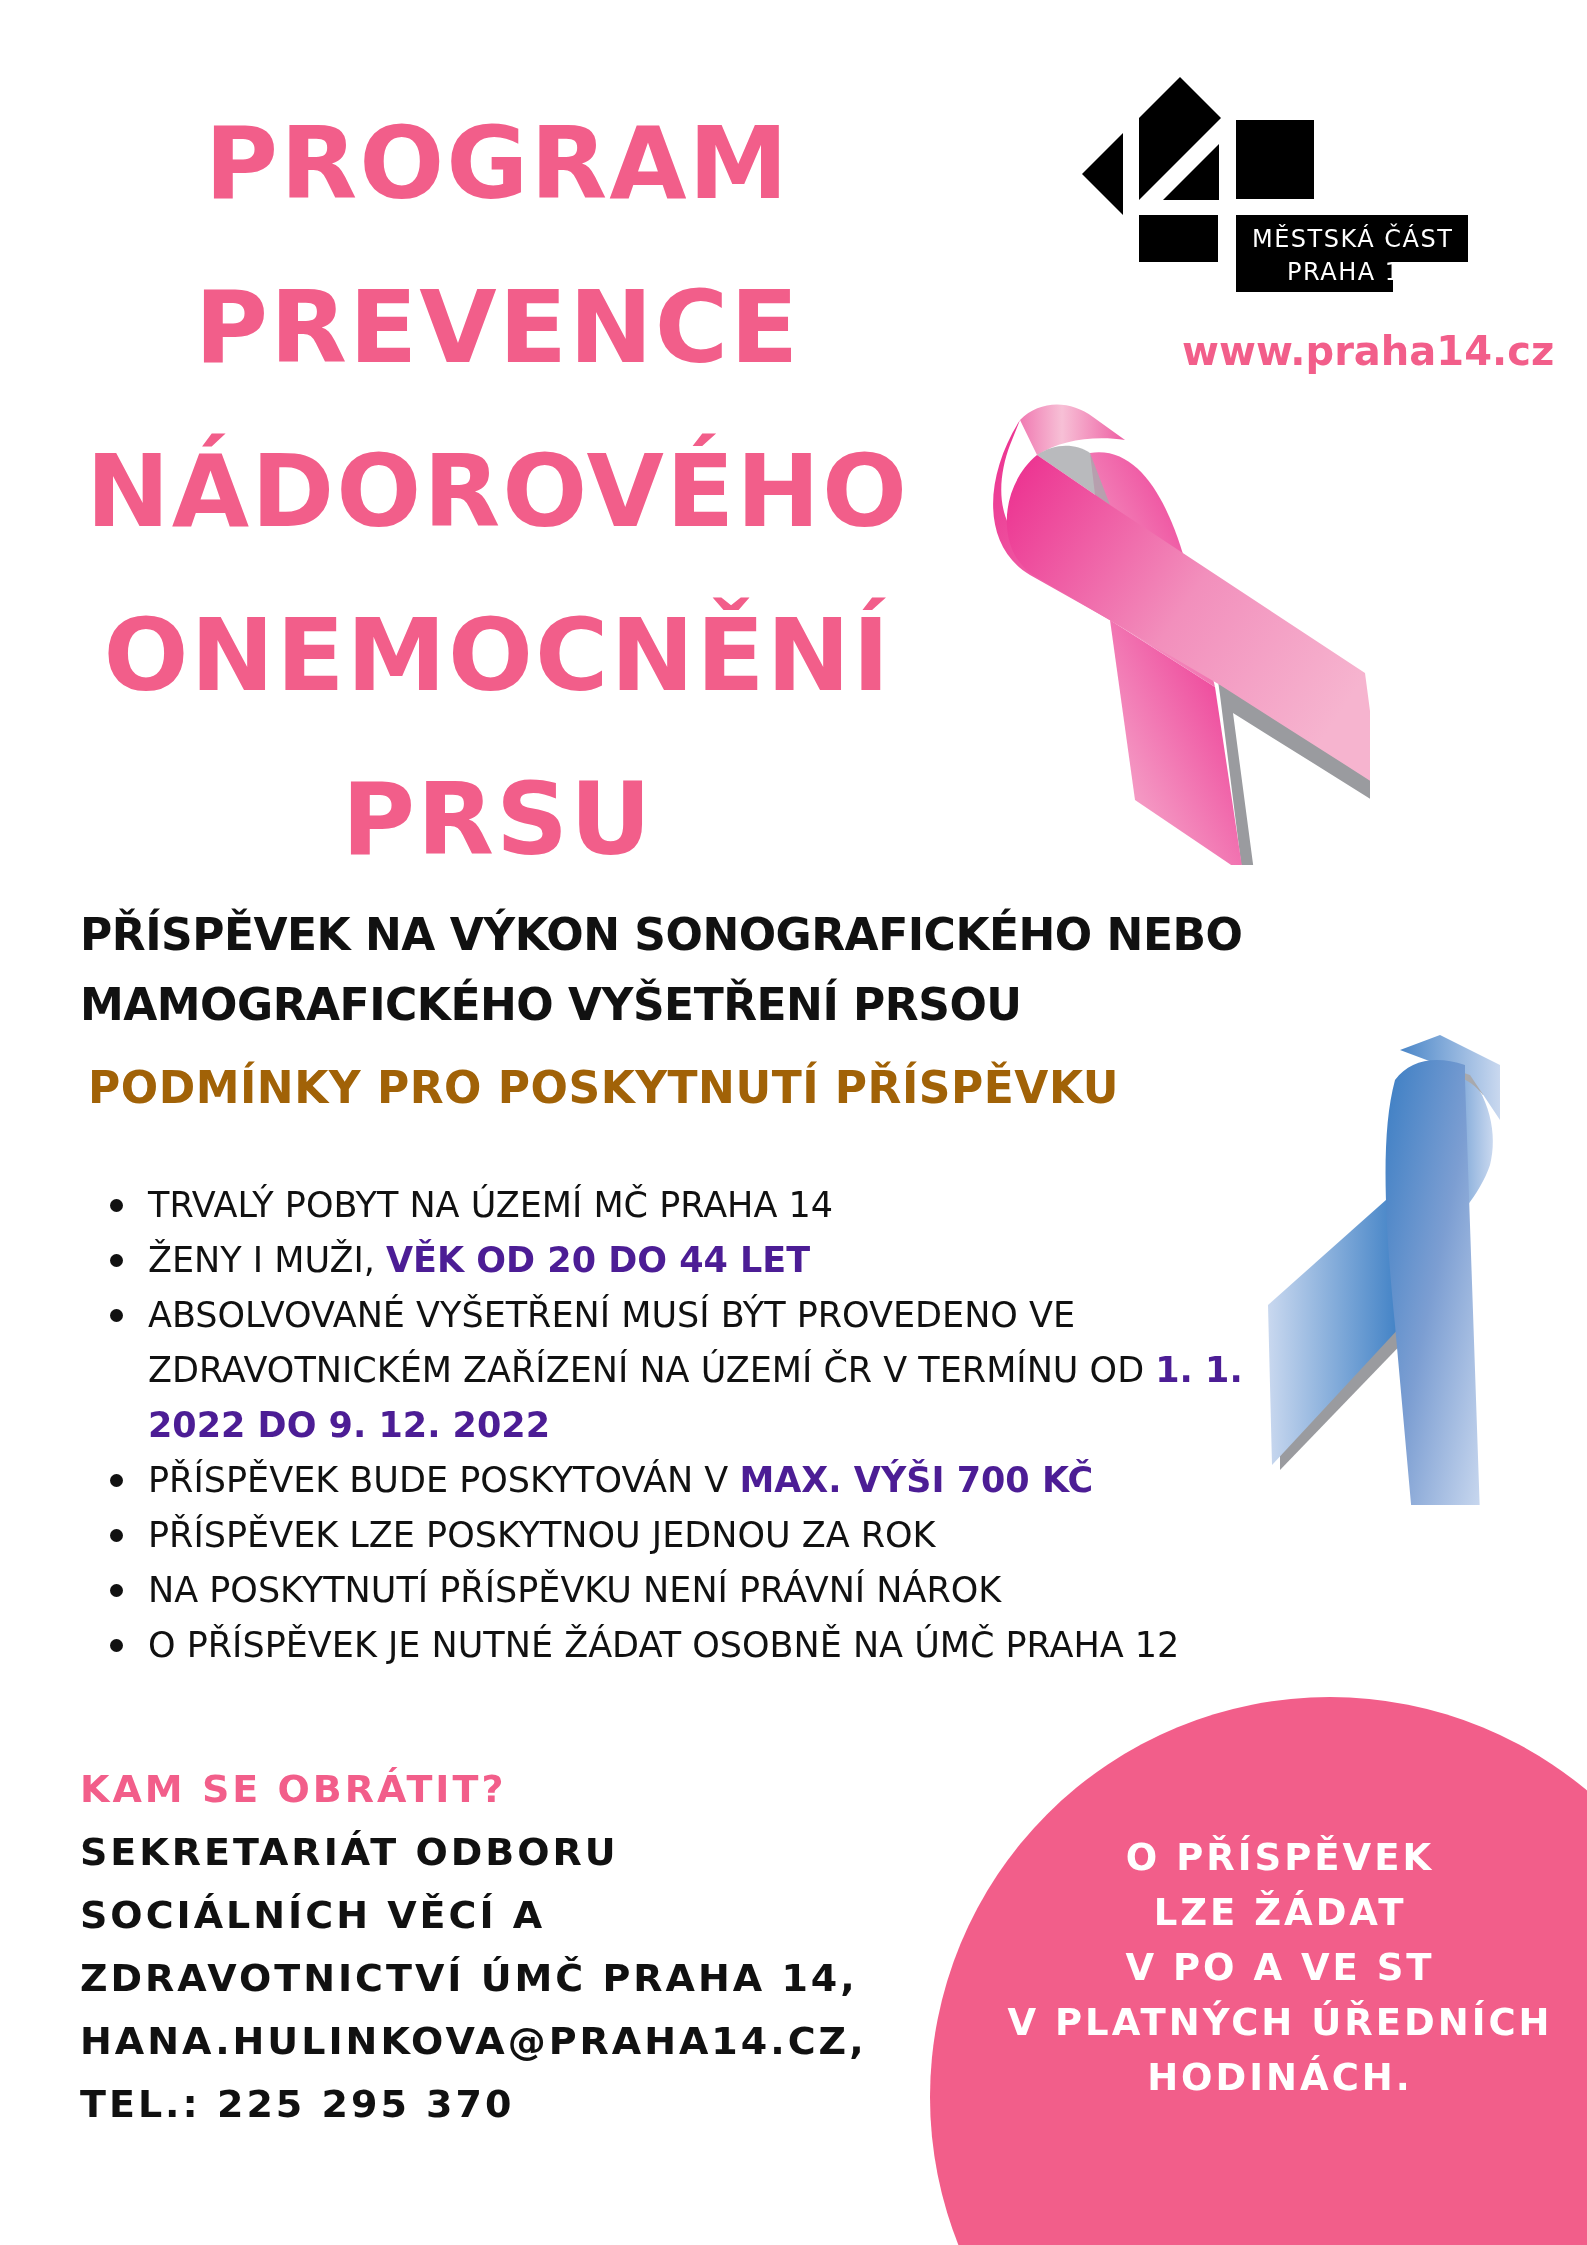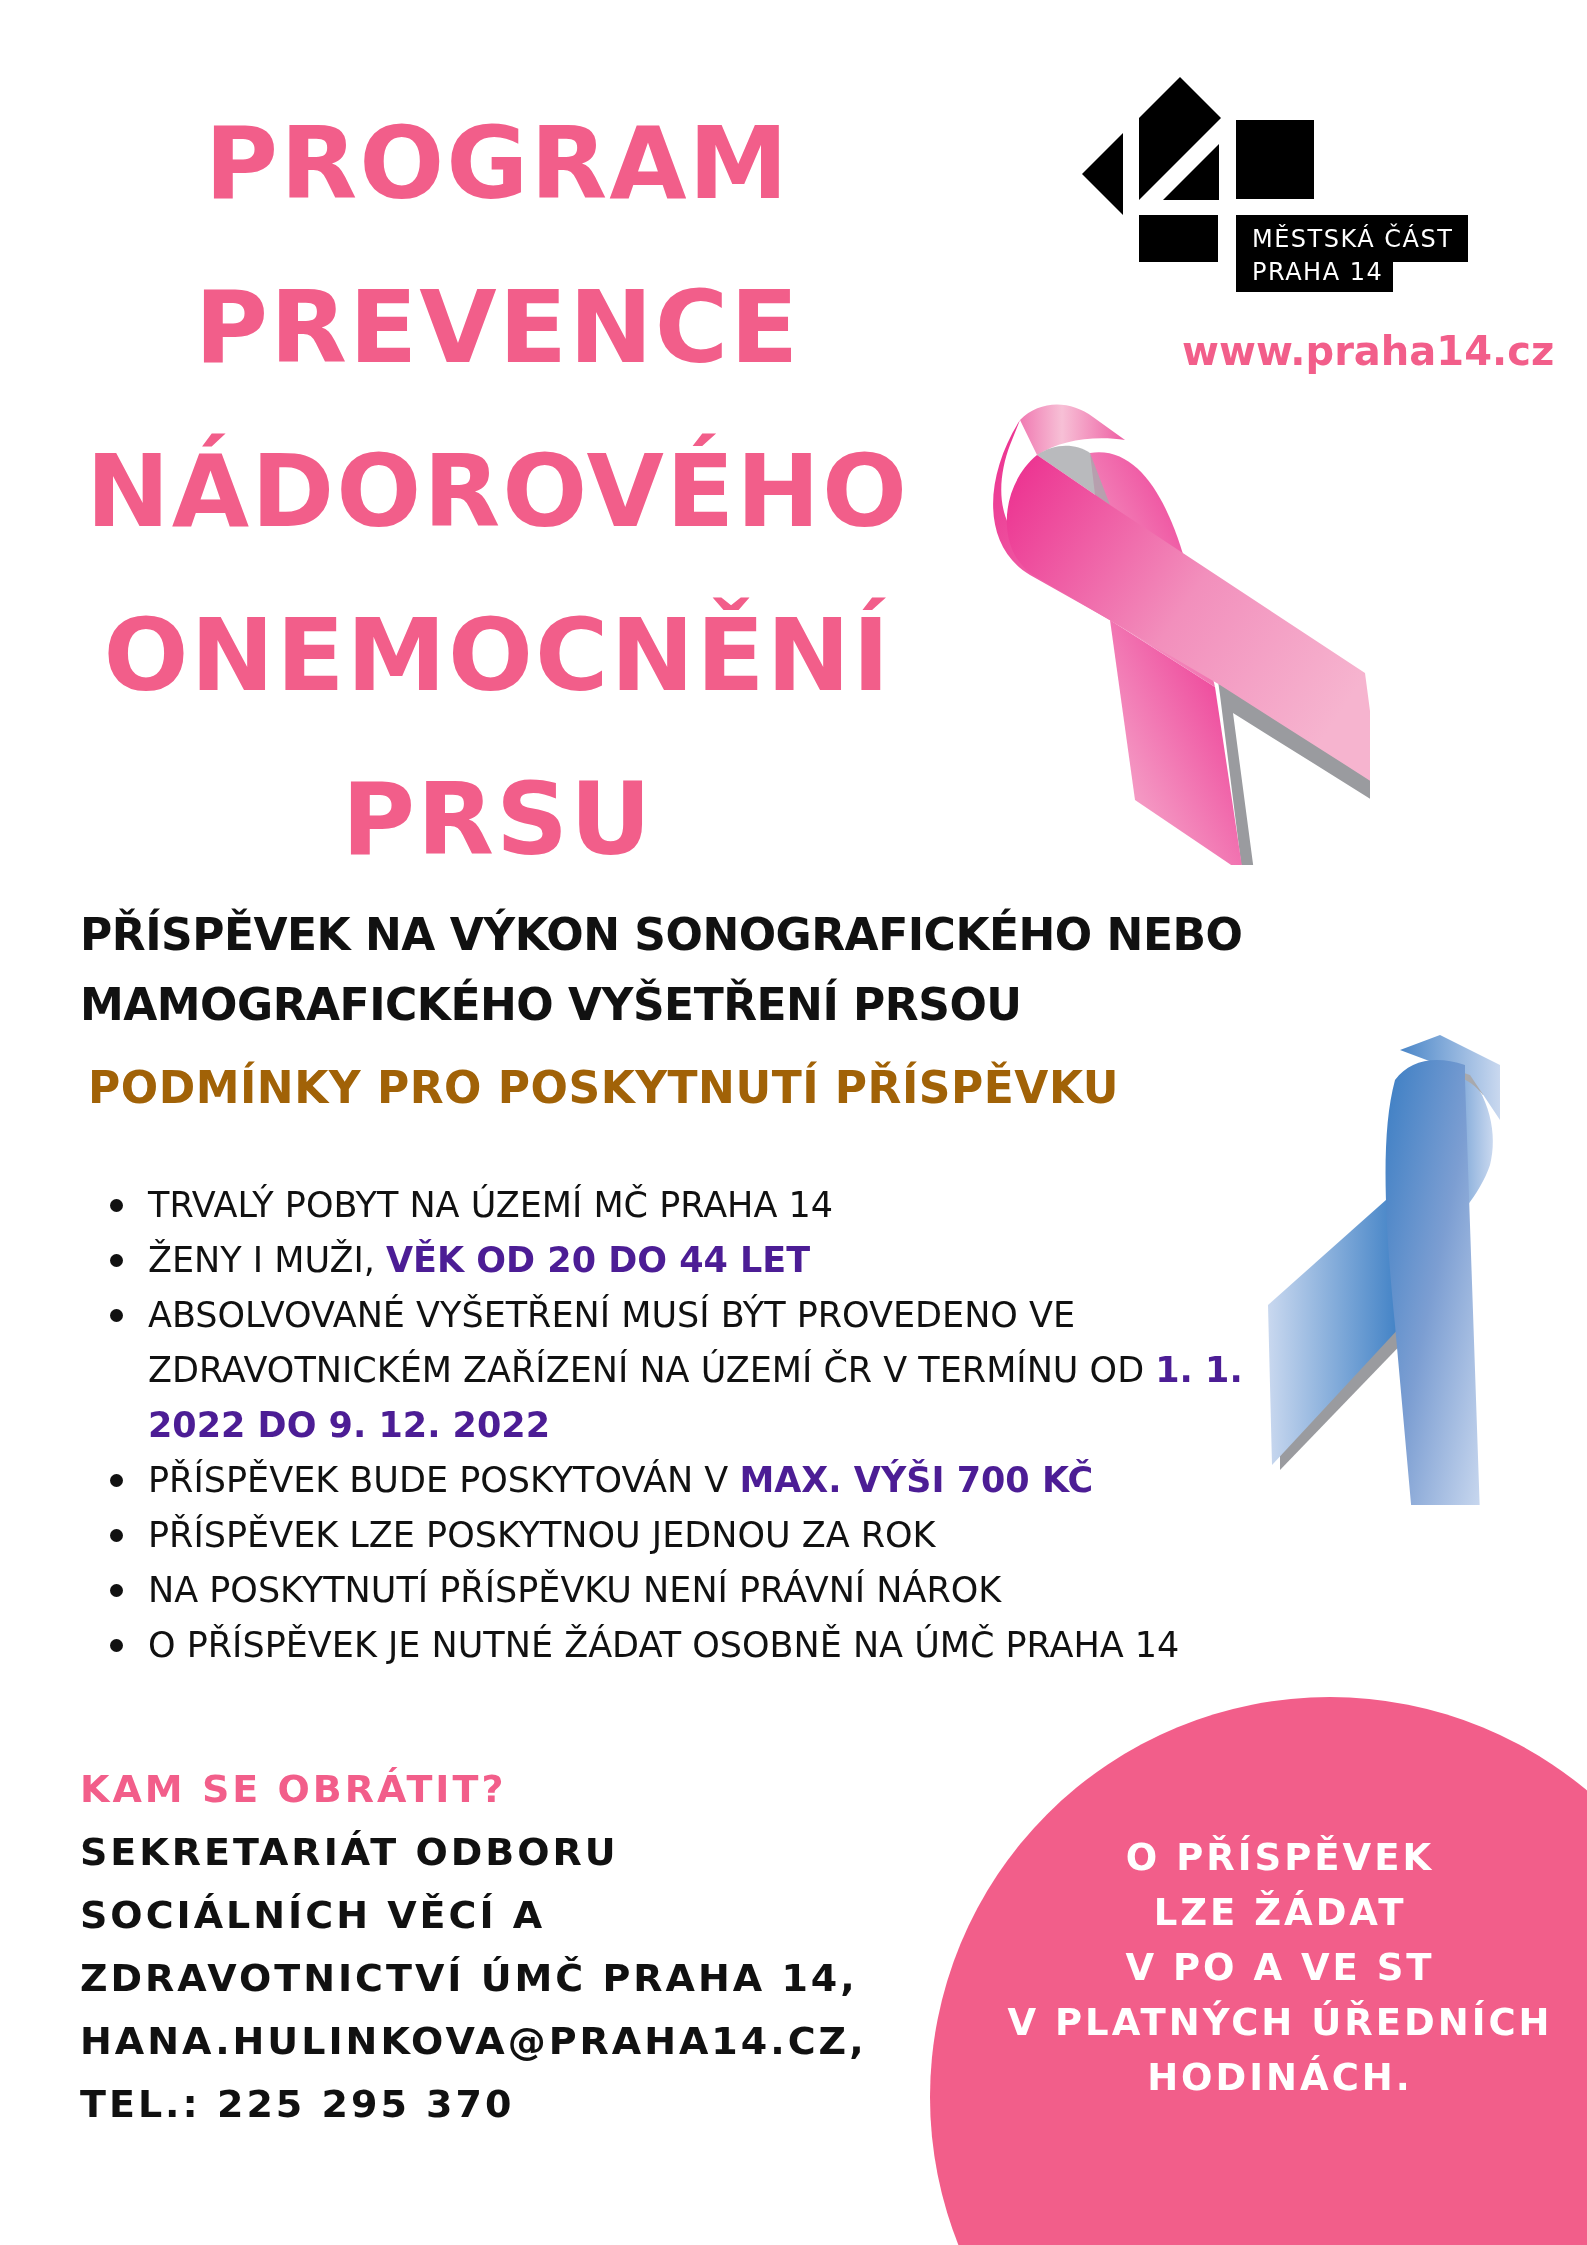--- a/index.html
+++ b/index.html
@@ -14,21 +14,21 @@
     left: 40px; width: 915px; top: 82px; text-align: center;
     color: #F25E8A; font-family: "DejaVu Sans", sans-serif; font-weight: bold;
     font-size: 100px; line-height: 164px; letter-spacing: 2px;
   }
   .title div { white-space: nowrap; }
   
   .logo { left: 1080px; top: 75px; width: 400px; height: 225px; }
   .logo-text {
     position: absolute; left: 172px; top: 148px; color: #fff;
     font-family: "DejaVu Sans", sans-serif; font-size: 24px; line-height: 33px;
-    letter-spacing: 1.5px; font-weight: normal;
+    letter-spacing: 1.5px; font-weight: normal; text-align: center;
   }
   .url {
     left: 1158px; top: 328px; color: #F25E8A;
     font-family: "DejaVu Sans", sans-serif; font-weight: bold; font-size: 40px; margin-left: 24px;
   }
   .ribbon-pink { left: 975px; top: 395px; width: 395px; height: 470px; }
   .ribbon-blue { left: 1240px; top: 1025px; width: 280px; height: 480px; }
   
   .subtitle {
     left: 80px; top: 900px; width: 1200px;
@@ -142,21 +142,21 @@
 
 <div class="abs conditions-heading">PODMÍNKY PRO POSKYTNUTÍ PŘÍSPĚVKU</div>
 
 <ul class="abs bullets">
   <li><span>TRVALÝ POBYT NA ÚZEMÍ MČ PRAHA 14</span></li>
   <li><span>ŽENY I MUŽI, </span><span class="hl">VĚK OD 20 DO 44 LET</span></li>
   <li style="width:1140px;"><span>ABSOLVOVANÉ VYŠETŘENÍ MUSÍ BÝT PROVEDENO VE ZDRAVOTNICKÉM ZAŘÍZENÍ NA ÚZEMÍ ČR V TERMÍNU OD </span><span class="hl">1. 1. 2022 DO 9. 12. 2022</span></li>
   <li><span>PŘÍSPĚVEK BUDE POSKYTOVÁN V </span><span class="hl">MAX. VÝŠI 700 KČ</span></li>
   <li><span>PŘÍSPĚVEK LZE POSKYTNOU JEDNOU ZA ROK</span></li>
   <li><span>NA POSKYTNUTÍ PŘÍSPĚVKU NENÍ PRÁVNÍ NÁROK</span></li>
-  <li><span>O PŘÍSPĚVEK JE NUTNÉ ŽÁDAT OSOBNĚ NA ÚMČ PRAHA 14</span></li>
+  <li><span>O PŘÍSPĚVEK JE NUTNÉ ŽÁDAT OSOBNĚ NA ÚMČ PRAHA 12</span></li>
 </ul>
 
 <div class="abs ribbon-blue">
   <svg width="280" height="480" viewBox="0 0 280 480">
     <defs>
       <linearGradient id="bl1" x1="0" y1="0" x2="1" y2="0">
         <stop offset="0" stop-color="#C9D8EF"></stop>
         <stop offset="1" stop-color="#3B7EC4"></stop>
       </linearGradient>
       <linearGradient id="bl2" x1="0" y1="0" x2="1" y2="1">

